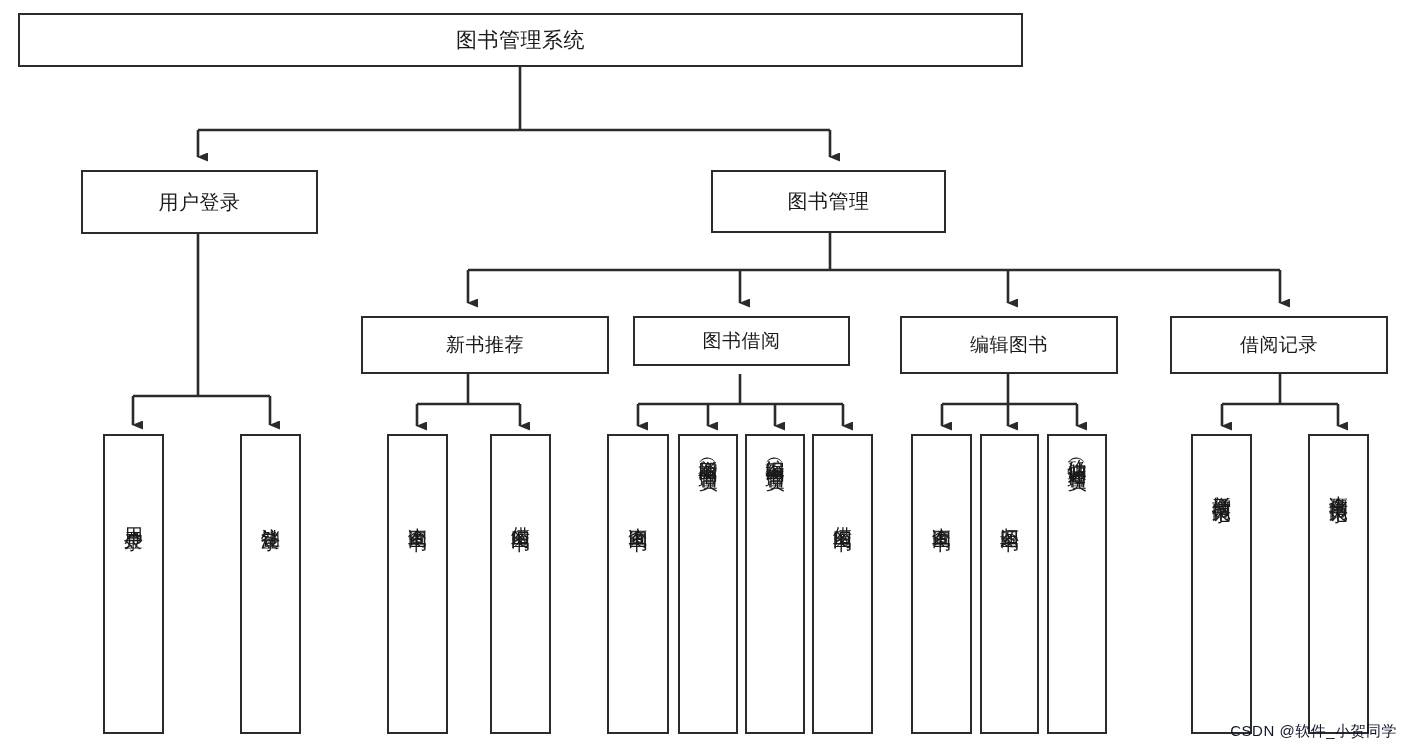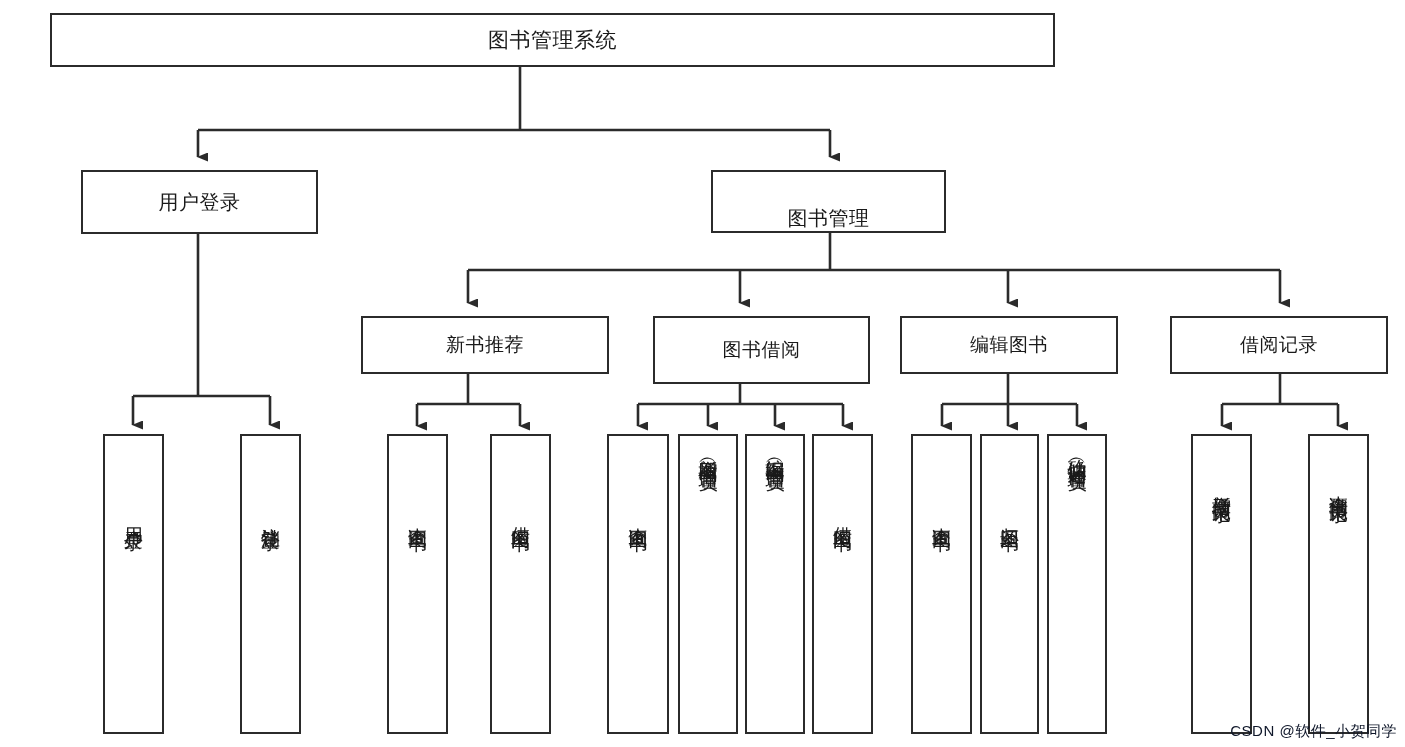--- a/index.html
+++ b/index.html
@@ -124,35 +124,35 @@
       <path d="M1008,404 L1008,426" marker-end="url(#arrow)"></path>
       <path d="M1077,404 L1077,426" marker-end="url(#arrow)"></path>
 
       <path d="M1280,374 L1280,404"></path>
       <path d="M1222,404 L1338,404"></path>
       <path d="M1222,404 L1222,426" marker-end="url(#arrow)"></path>
       <path d="M1338,404 L1338,426" marker-end="url(#arrow)"></path>
     </g>
   </svg>
 
-  <div class="node root" style="left:18px; top:13px; width:1005px; height:54px;margin-left:32px;">
+  <div class="node root" style="left:18px; top:13px; width:1005px; height:54px;">
     <span class="label">图书管理系统</span>
   </div>
 
   <div class="node l1" style="left:81px; top:170px; width:237px; height:64px;">
     <span class="label">用户登录</span>
   </div>
-  <div class="node l1" style="left:711px; top:170px; width:235px; height:63px;align-items:flex-end;">
+  <div class="node l1" style="left:711px; top:170px; width:235px; height:63px;">
     <span class="label">图书管理</span>
   </div>
 
   <div class="node l2" style="left:361px; top:316px; width:248px; height:58px;">
     <span class="label">新书推荐</span>
   </div>
-  <div class="node l2" style="left:653px; top:316px; width:217px; height:68px;text-align:center;">
+  <div class="node l2" style="left:633px; top:316px; width:217px; height:50px;text-align:center;">
     <span class="label">图书借阅</span>
   </div>
   <div class="node l2" style="left:900px; top:316px; width:218px; height:58px;">
     <span class="label">编辑图书</span>
   </div>
   <div class="node l2" style="left:1170px; top:316px; width:218px; height:58px;">
     <span class="label">借阅记录</span>
   </div>
 
   <div class="node leaf short" style="left:103px; top:434px; width:61px; height:300px;">

